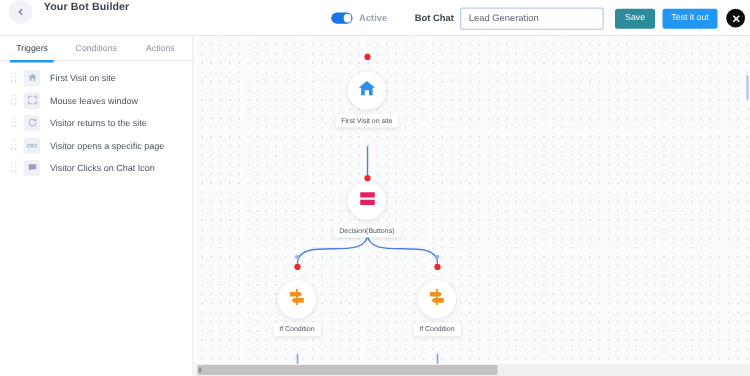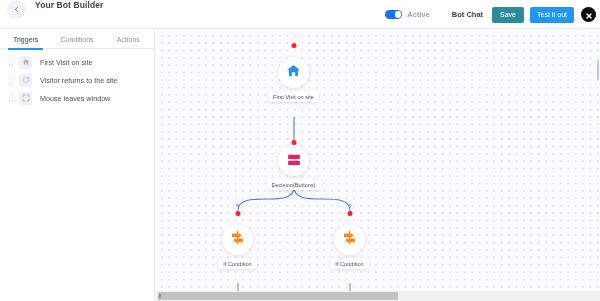--- a/index.html
+++ b/index.html
@@ -203,20 +203,21 @@
 
     <div class="header-right">
       <div class="toggle-wrap">
         <div class="toggle">
           <div class="knob"></div>
         </div>
         <div class="toggle-label">Active</div>
       </div>
 
       <div class="botname-label">Bot Chat</div>
+      <input class="botname-input" type="text" value="Lead Generation" style="">
 
       <button class="btn btn-save">Save</button>
       <button class="btn btn-test">Test it out</button>
 
       <div class="close-btn">
         <span>
           <svg width="8" height="8" viewBox="0 0 24 24" fill="none" stroke="#ffffff" stroke-width="4" stroke-linecap="round">
               <line x1="6" y1="6" x2="18" y2="18"></line>
               <line x1="18" y1="6" x2="6" y2="18"></line>
             </svg>
@@ -248,38 +249,20 @@
             <i></i>
             <i></i>
             <i></i>
         </span>
         <span class="ti-icon">
           <svg width="8" height="8" viewBox="0 0 24 24" fill="#aeb6c7">
             <path d="M12 3 2 11h3v9h5v-6h4v6h5v-9h3z"></path>
           </svg>
         </span>
         <span class="ti-label">First Visit on site</span>
-      </div>
-
-      <div class="trigger-item">
-        <span class="grip">
-          <i></i>
-            <i></i>
-            <i></i>
-            <i></i>
-            <i></i>
-            <i></i>
-        </span>
-        <span class="ti-icon">
-          <svg width="8" height="8" viewBox="0 0 24 24" fill="none" stroke="#aeb6c7" stroke-width="2.4" stroke-linecap="round">
-              <path d="M20 12a8 8 0 1 1-3-6.2"></path>
-              <polyline points="20 3 20 7 16 7"></polyline>
-            </svg>
-        </span>
-        <span class="ti-label">Visitor returns to the site</span>
       </div>
 
       <div class="trigger-item">
         <span class="grip">
           <i></i>
             <i></i>
             <i></i>
             <i></i>
             <i></i>
             <i></i>
@@ -288,21 +271,73 @@
           <svg width="8" height="8" viewBox="0 0 24 24" fill="none" stroke="#aeb6c7" stroke-width="2.6" stroke-linecap="round">
             <polyline points="3 9 3 3 9 3"></polyline>
               <polyline points="15 3 21 3 21 9"></polyline>
             <polyline points="21 15 21 21 15 21"></polyline>
               <polyline points="9 21 3 21 3 15"></polyline>
           </svg>
         </span>
         <span class="ti-label">Mouse leaves window</span>
       </div>
 
-
+      <div class="trigger-item">
+        <span class="grip">
+          <i></i>
+            <i></i>
+            <i></i>
+            <i></i>
+            <i></i>
+            <i></i>
+        </span>
+        <span class="ti-icon">
+          <svg width="8" height="8" viewBox="0 0 24 24" fill="none" stroke="#aeb6c7" stroke-width="2.4" stroke-linecap="round">
+              <path d="M20 12a8 8 0 1 1-3-6.2"></path>
+              <polyline points="20 3 20 7 16 7"></polyline>
+            </svg>
+        </span>
+        <span class="ti-label">Visitor returns to the site</span>
+      </div>
+
+      <div class="trigger-item">
+        <span class="grip">
+          <i></i>
+            <i></i>
+            <i></i>
+            <i></i>
+            <i></i>
+            <i></i>
+        </span>
+        <span class="ti-icon">
+          <svg width="9" height="9" viewBox="0 0 24 24" fill="none" stroke="#aeb6c7" stroke-width="2.2" stroke-linecap="round">
+            <rect x="2" y="9" width="9" height="6" rx="3"></rect>
+              <rect x="13" y="9" width="9" height="6" rx="3"></rect>
+            <line x1="10" y1="12" x2="14" y2="12"></line>
+          </svg>
+        </span>
+        <span class="ti-label">Visitor opens a specific page</span>
+      </div>
+
+      <div class="trigger-item">
+        <span class="grip">
+          <i></i>
+            <i></i>
+            <i></i>
+            <i></i>
+            <i></i>
+            <i></i>
+        </span>
+        <span class="ti-icon">
+          <svg width="8" height="8" viewBox="0 0 24 24" fill="#9aa3b5">
+            <path d="M3 4h18v12H9l-5 4v-4H3z"></path>
+          </svg>
+        </span>
+        <span class="ti-label">Visitor Clicks on Chat Icon</span>
+      </div>
     </div>
   </div>
 
   <div class="canvas">
     <div class="flow">
 
       <svg class="links">
 
         <line x1="138" y1="88" x2="138" y2="111" stroke="#4a7fe0" stroke-width="1.1"></line>
 

